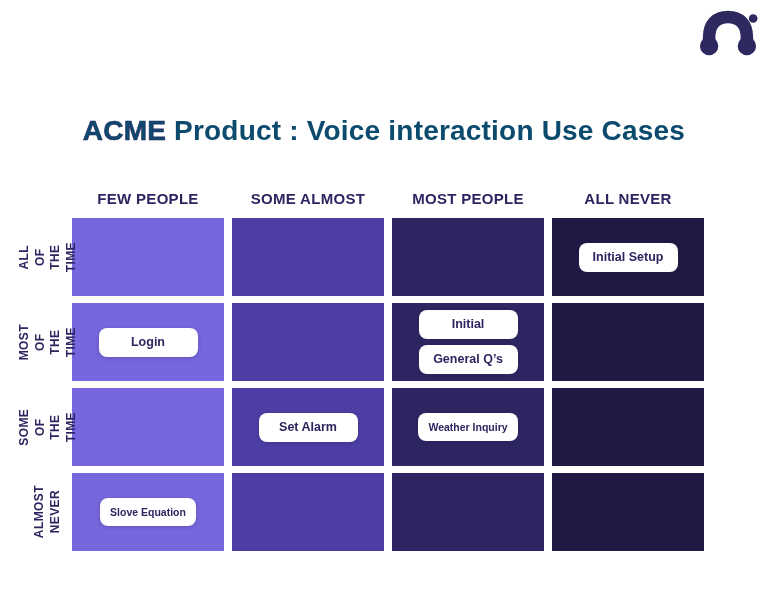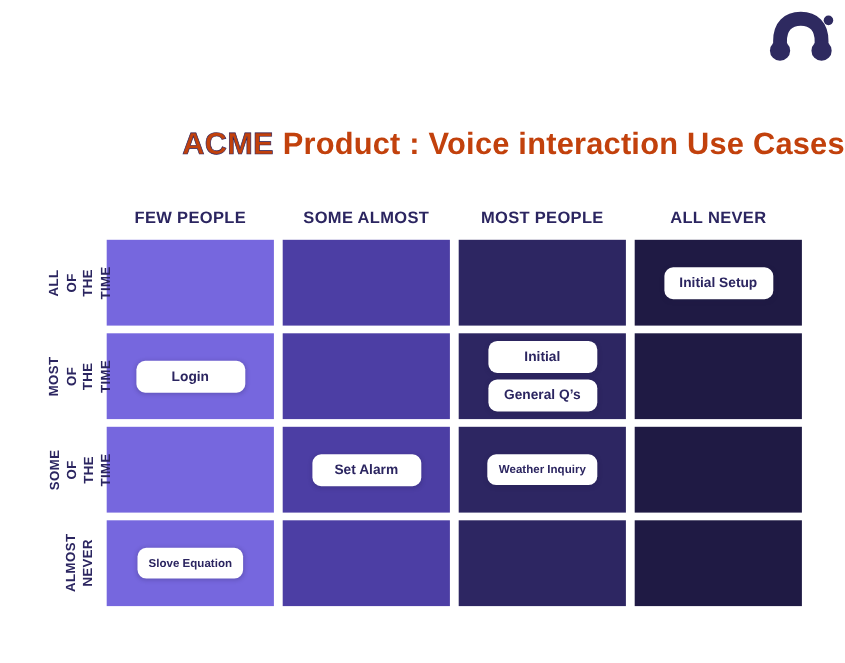--- a/index.html
+++ b/index.html
@@ -16,35 +16,35 @@
     position: absolute;
     top: 8px; right: 10px;
     width: 60px; height: 51px;
   }
 
   
   .page-title {
     position: absolute;
     top: 96px; left: 0;
     width: 100%;
-    text-align: right;
+    text-align: center;
     font-size: 28px;
     font-weight: 700;
     letter-spacing: 0.2px;
-    color: #c2410c;
+    color: #0c4a6e;
   }
   .page-title .brand {
     font-weight: 900;
     -webkit-text-stroke: 0.6px #2b2560;
   }
 
   
   .matrix-grid {
     position: absolute;
-    left: 57px; top: 183px;
+    left: 32px; top: 183px;
     display: grid;
     grid-template-columns: 32px repeat(4, 152px);
     grid-template-rows: 28px repeat(4, 78px);
     column-gap: 8px;
     row-gap: 7px;
   }
   .col-header {
     display: flex;
     align-items: flex-end;
     justify-content: center;

